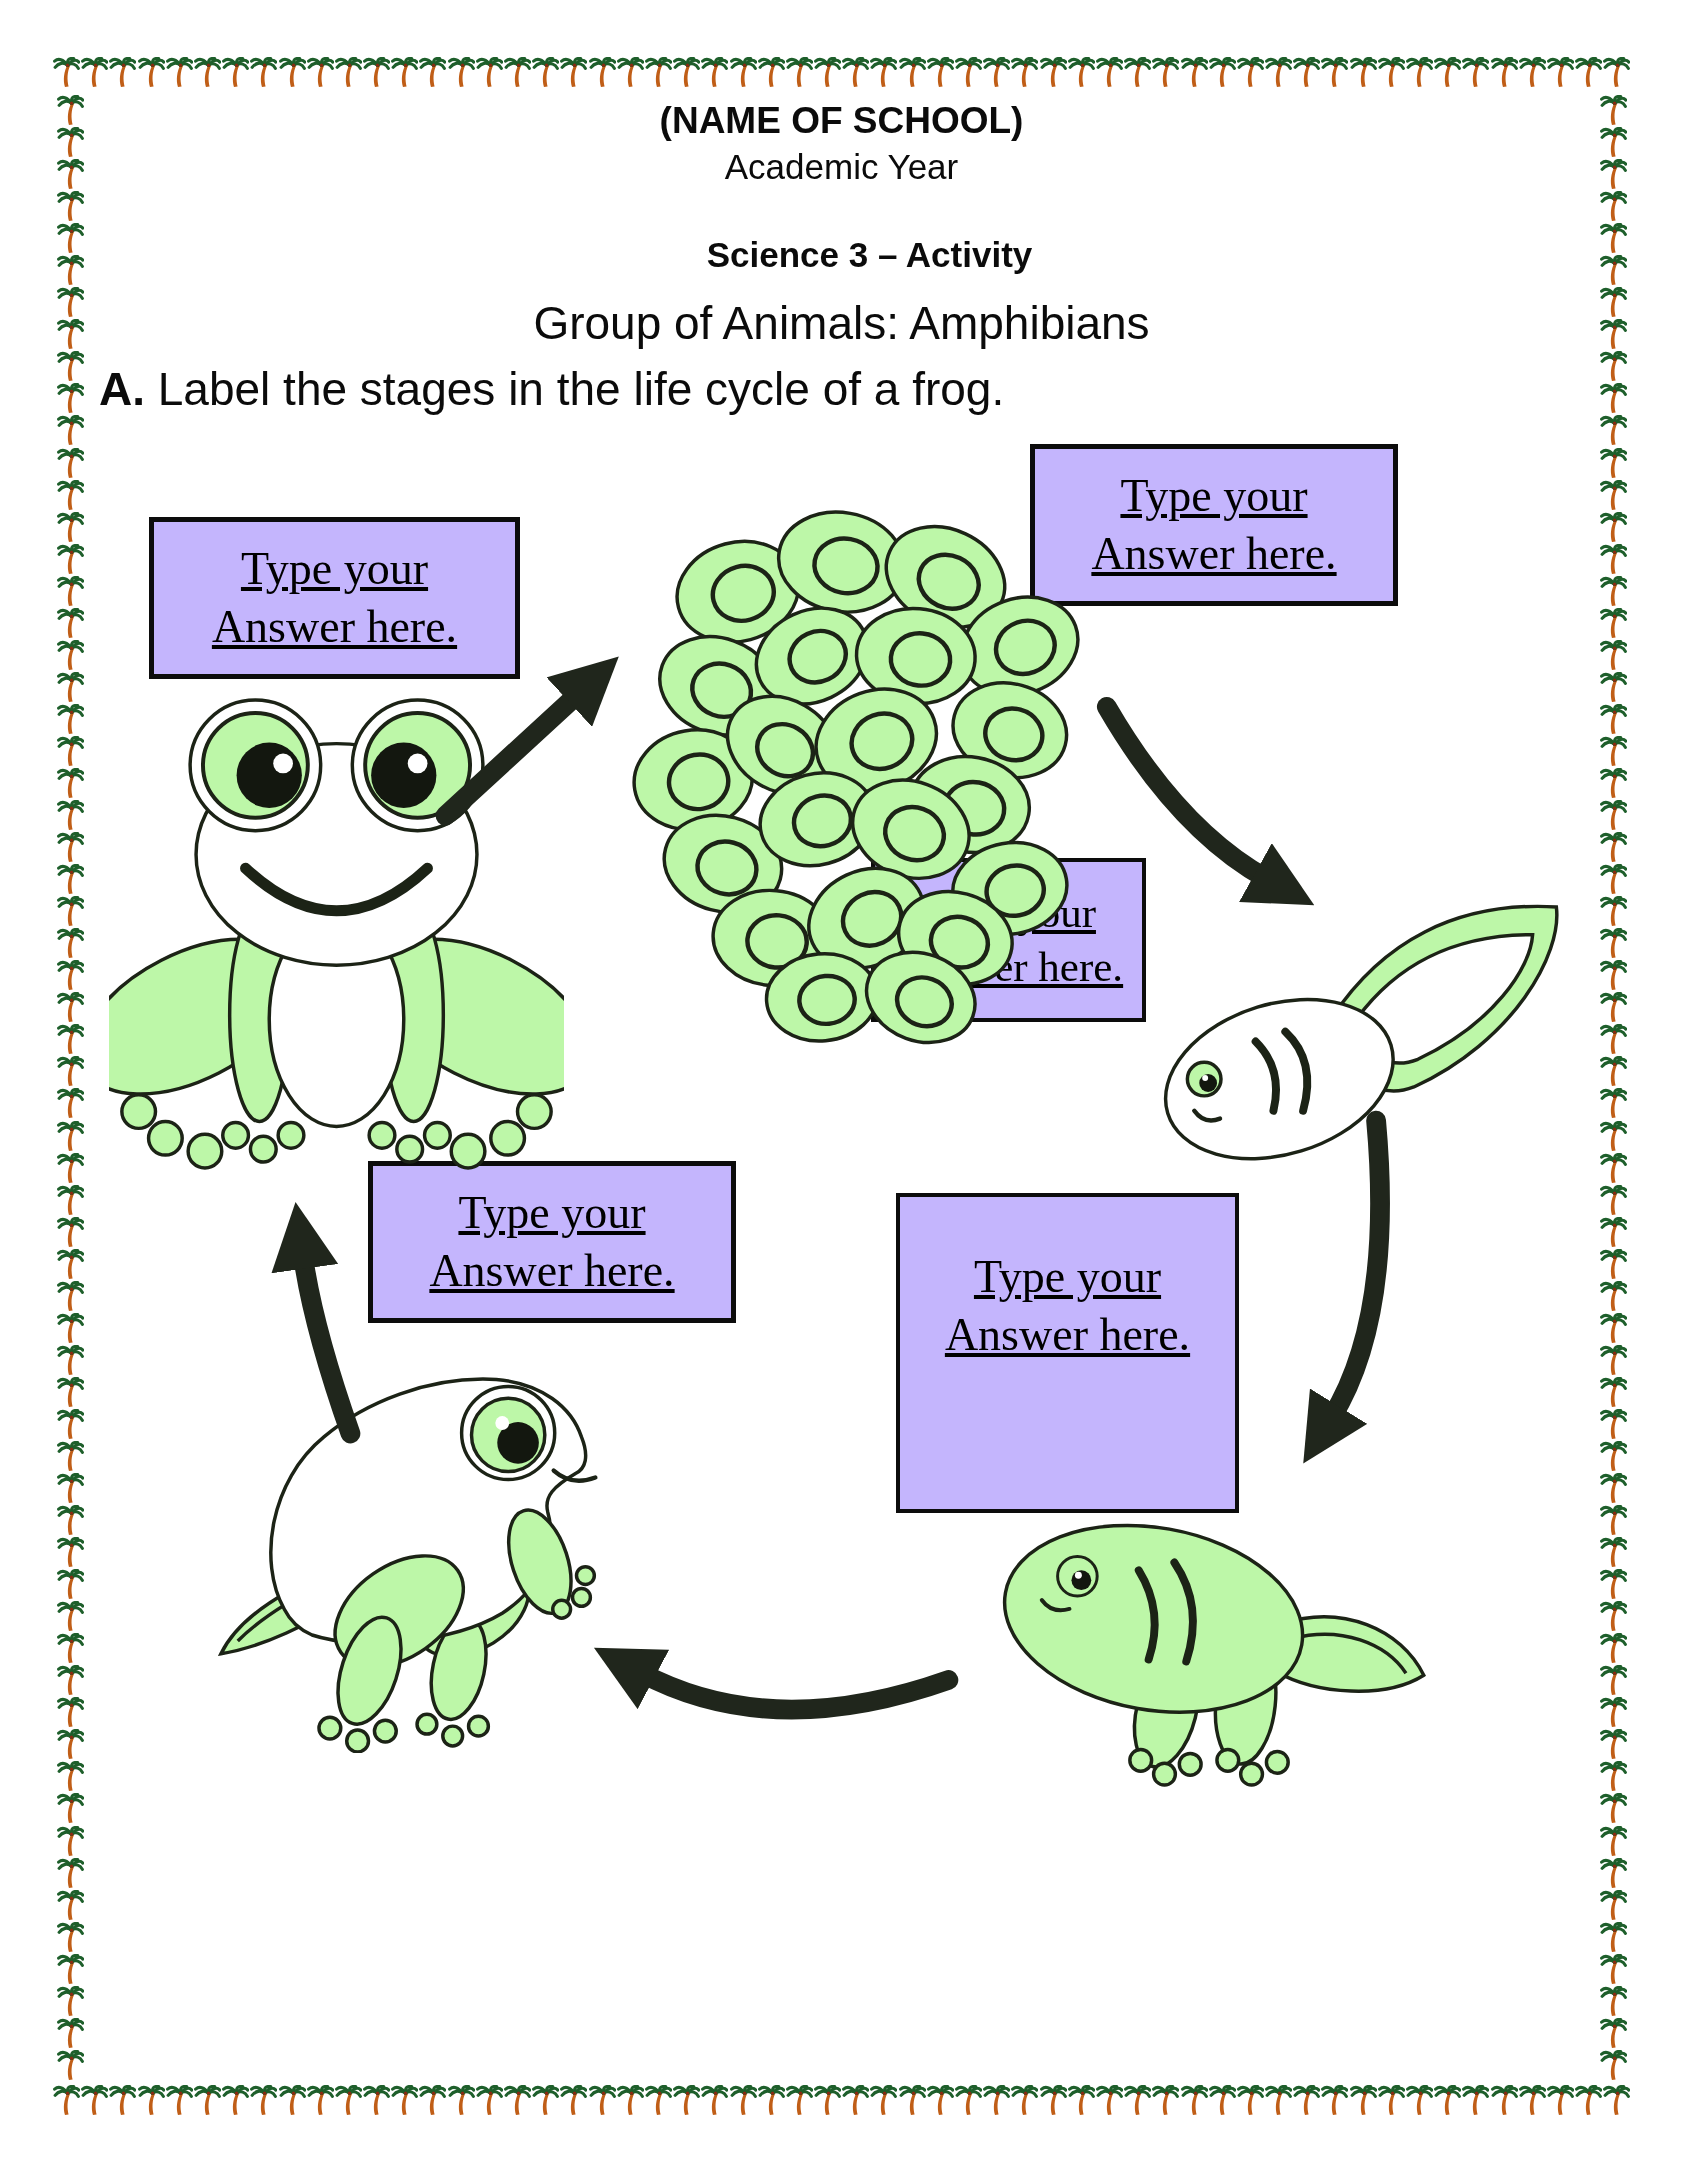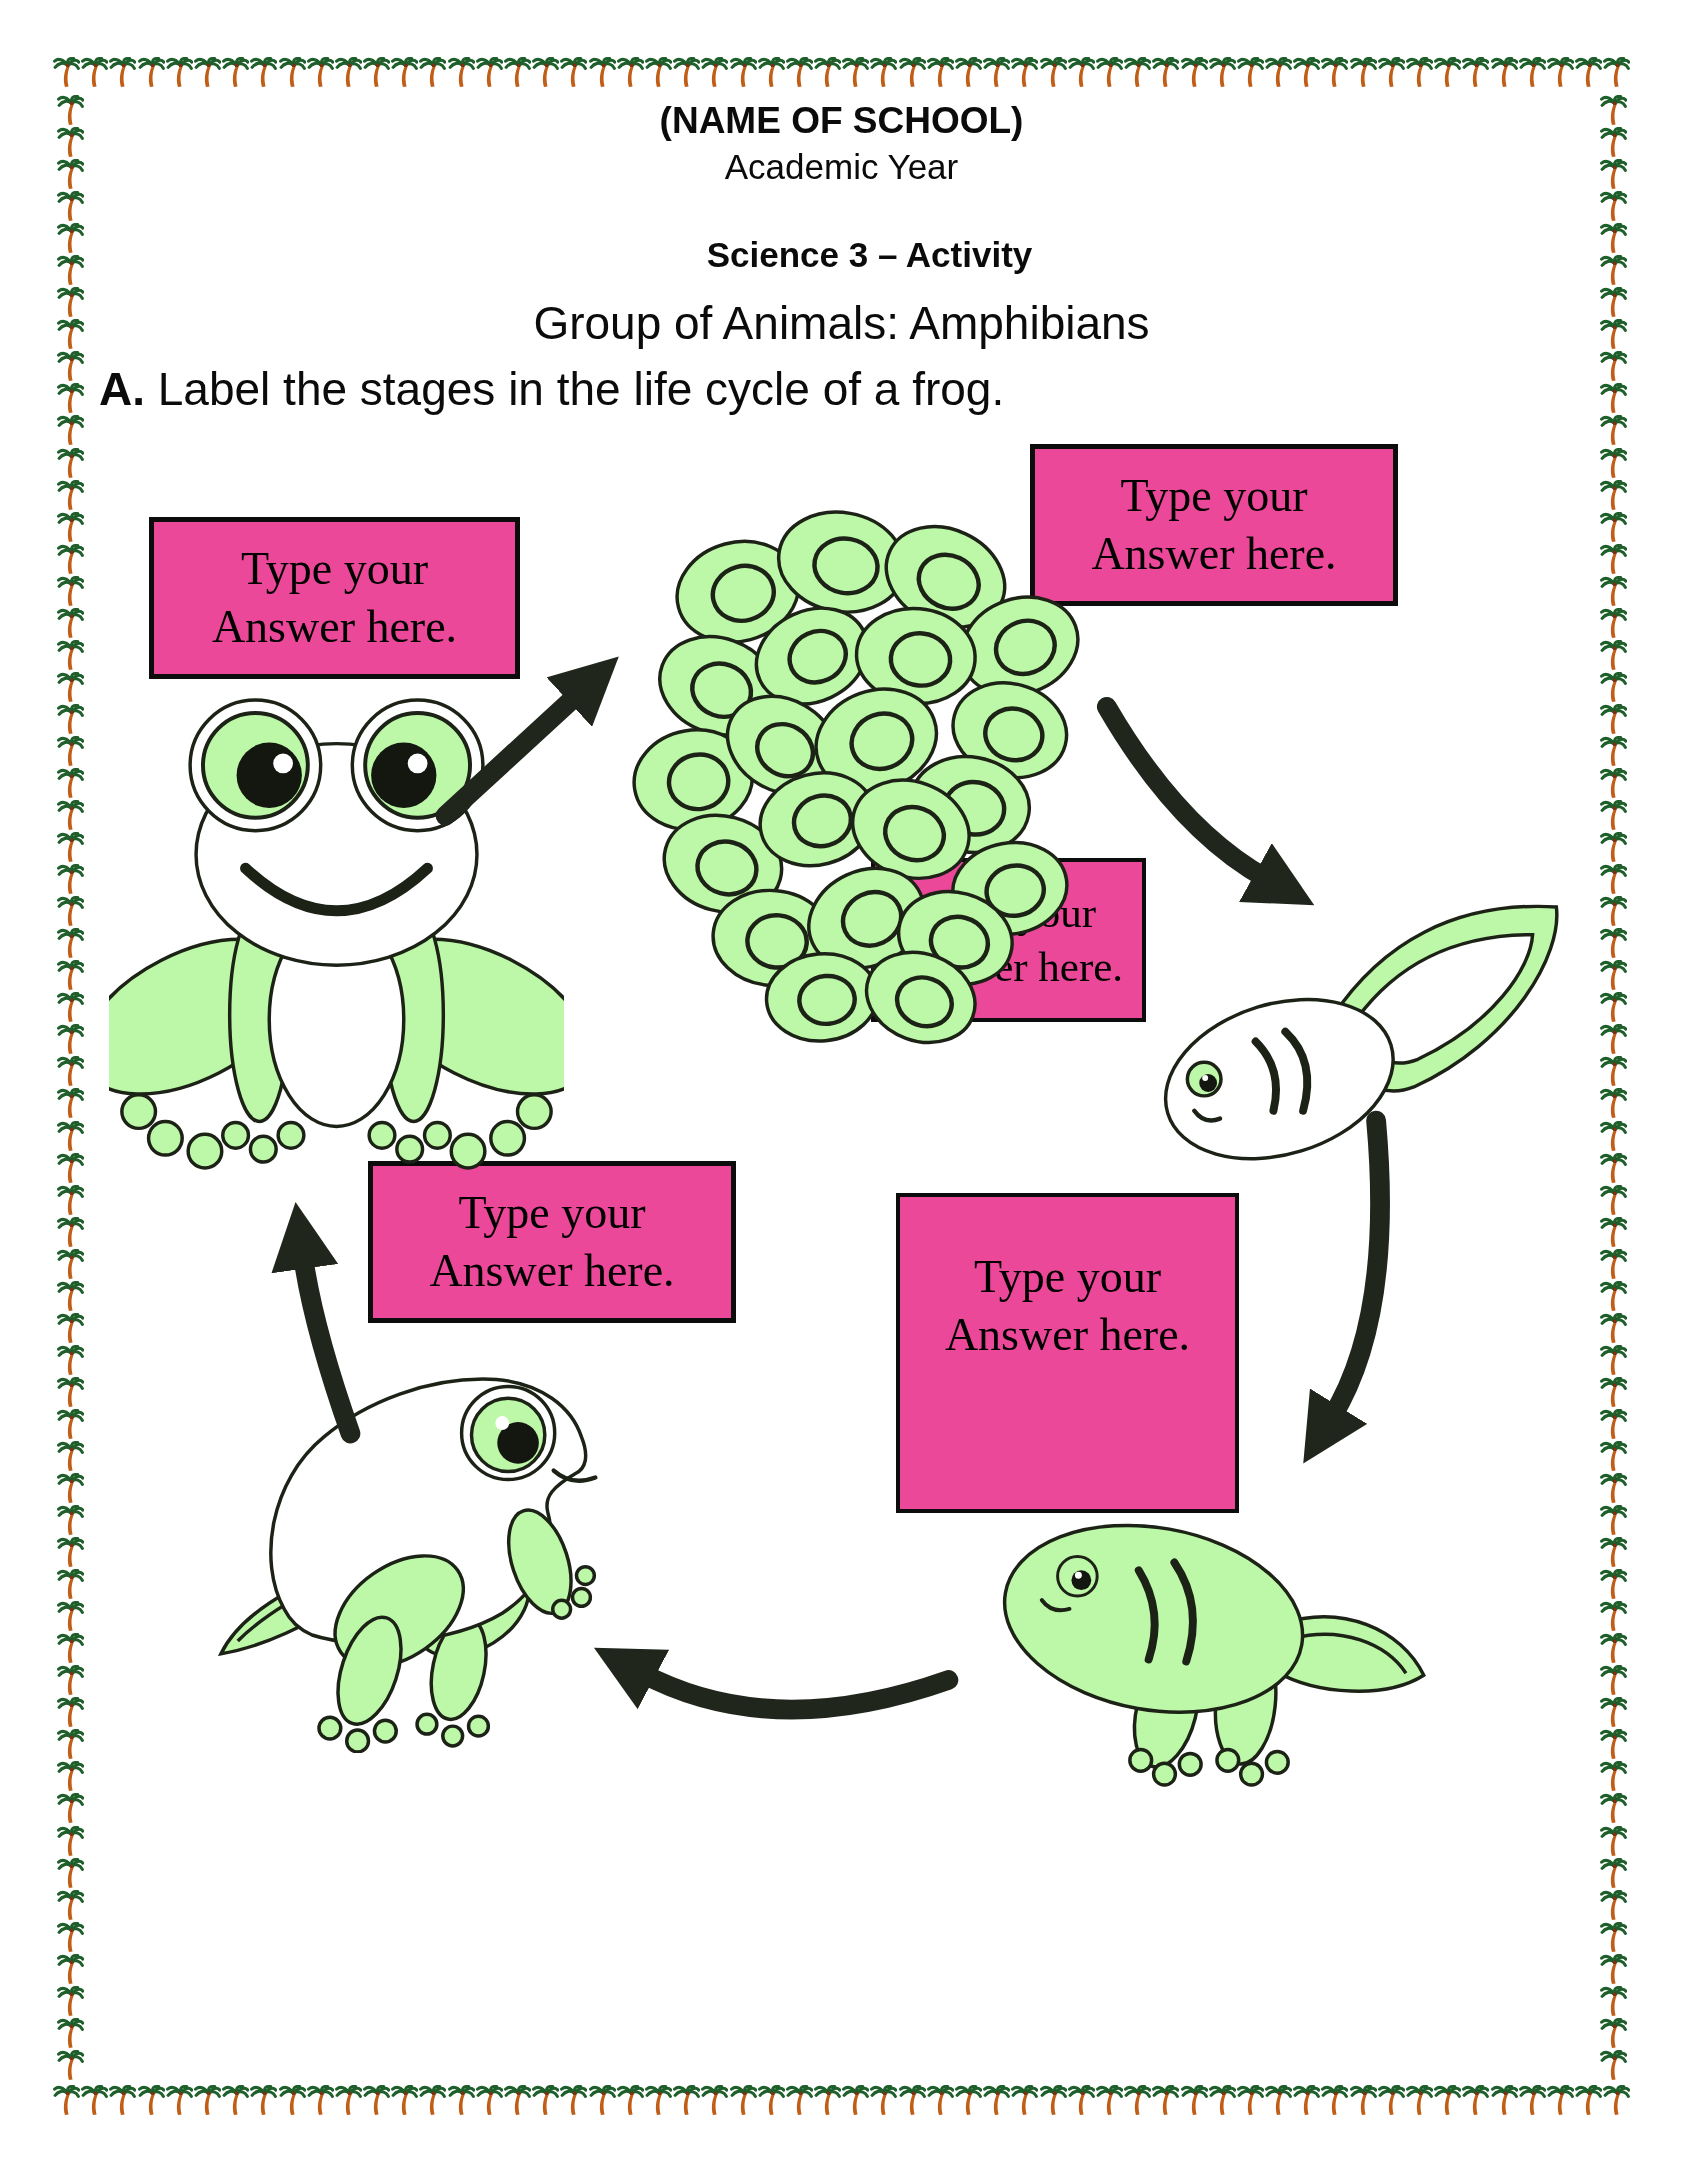--- a/index.html
+++ b/index.html
@@ -22,24 +22,25 @@
   
   .hdr{position:absolute;left:0;width:100%;text-align:center;white-space:pre;}
   .hdr-school{top:100px;font-size:37px;font-weight:bold;}
   .hdr-year{top:147px;font-size:35px;}
   .hdr-course{top:235px;font-size:35px;font-weight:bold;margin-left:28px;}
   .hdr-topic{top:296px;font-size:46px;font-weight:normal;}
   .instruction{position:absolute;left:99px;top:362px;font-size:46px;}
   .instruction b{font-weight:bold;}
   
   .abox{
-    position:absolute;border:5px solid var(--box-border);background:#ec4899;
+    position:absolute;border:5px solid var(--box-border);background:#c4b5fd;
     display:flex;align-items:center;justify-content:center;text-align:center;
     font-family:"Liberation Serif",serif;font-size:46px;line-height:1.26;color:#000;
     box-sizing:border-box;
+    text-decoration:underline;
   }
   .abox .inner{width:297px;}
   #box1{left:149px;top:517px;width:371px;height:162px;}
   #box2{left:1030px;top:444px;width:368px;height:162px;}
   #box3{left:871px;top:858px;width:275px;height:164px;border-width:4px;font-size:43px;}
   #box3 .inner{width:249px;}
   #box4{left:896px;top:1193px;width:343px;height:320px;border-width:4px;align-items:flex-start;padding-top:51px;}
   #box5{left:368px;top:1161px;width:368px;height:162px;}
   svg.illus{position:absolute;}
   #overlay{position:absolute;left:0;top:0;pointer-events:none;}

